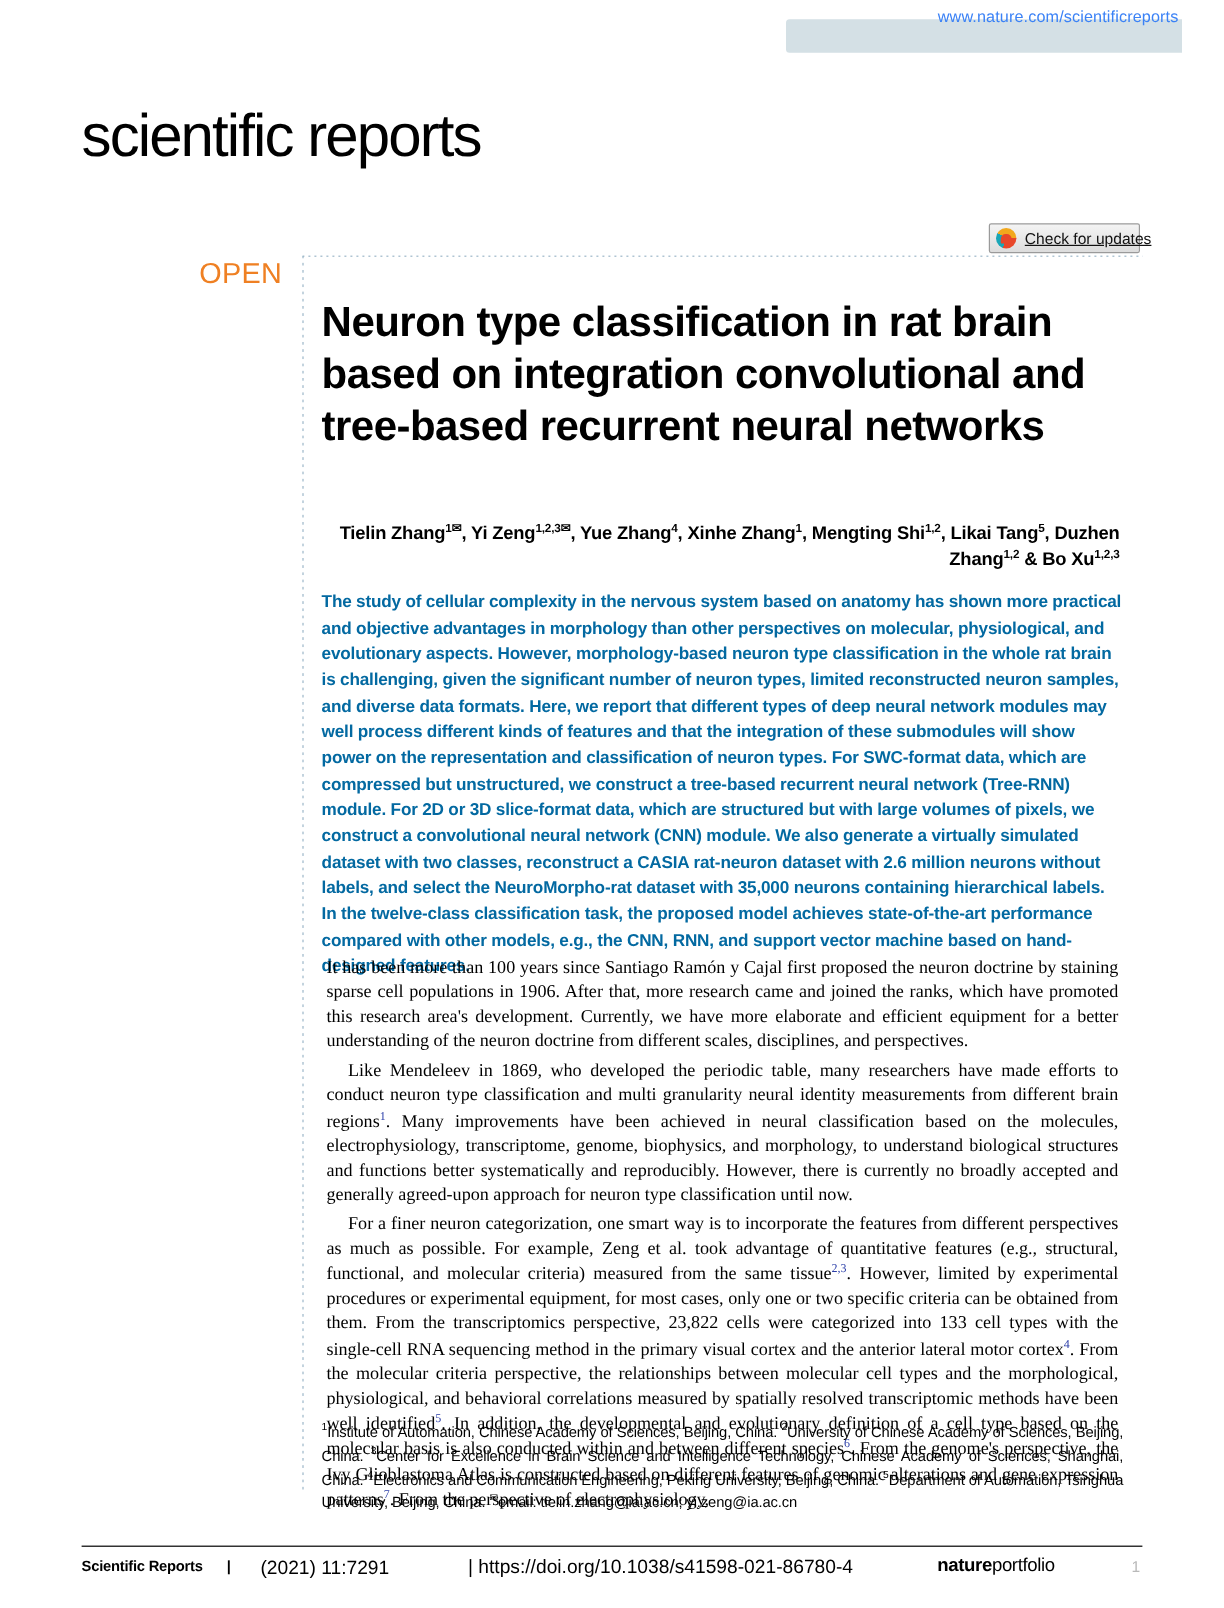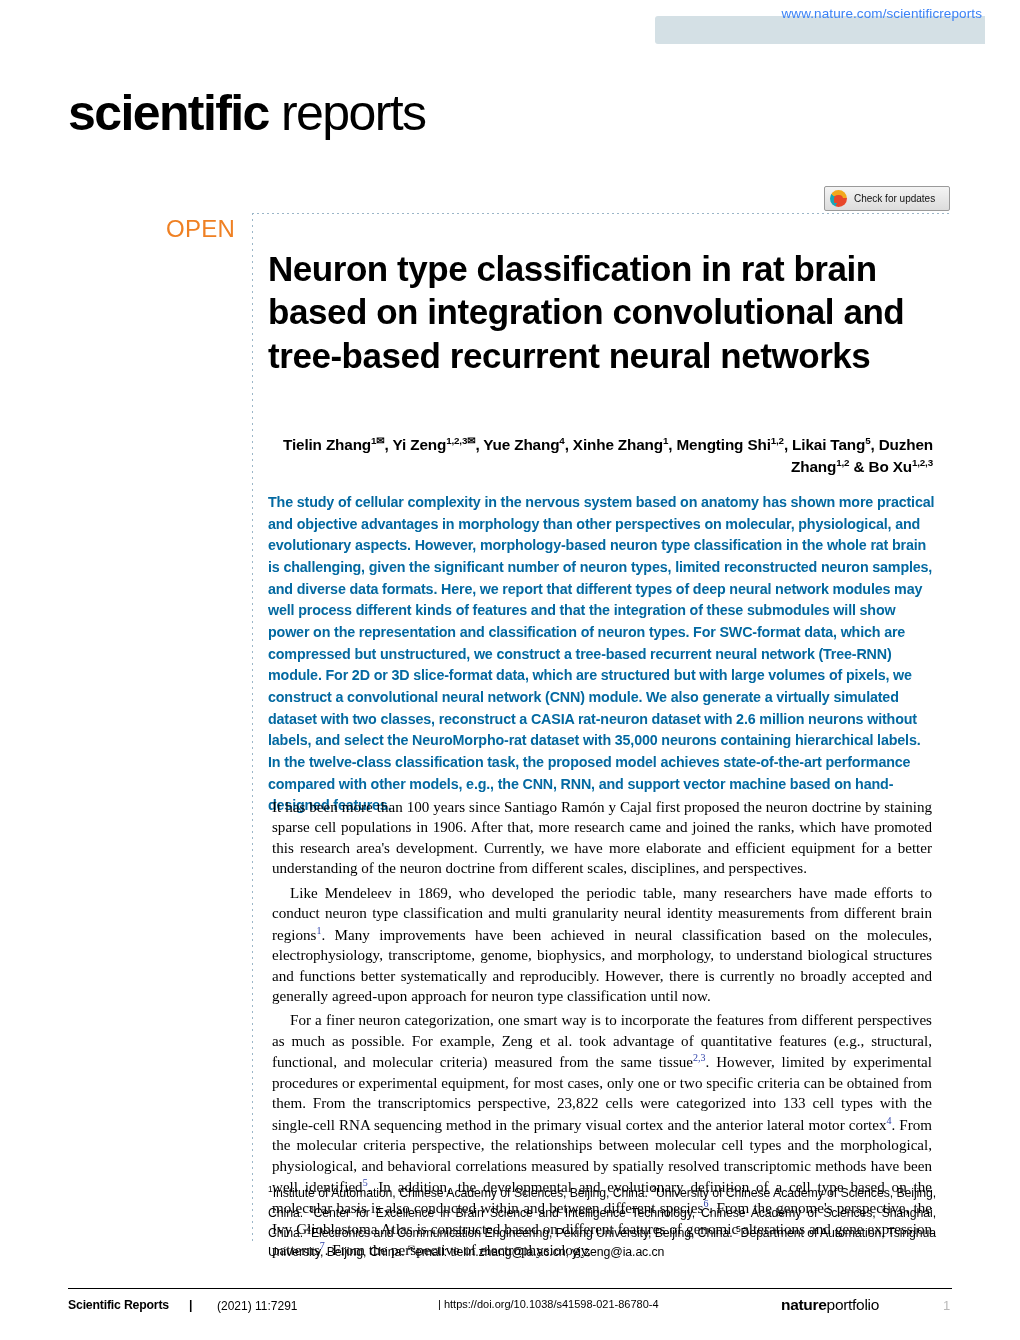--- a/index.html
+++ b/index.html
@@ -39,21 +39,21 @@
   
   .masthead {
     position: absolute;
     left: 68px;
     top: 88px;
     font-size: 50px;
     line-height: 1;
     letter-spacing: -1.6px;
     white-space: nowrap;
   }
-  .masthead .mh-bold { font-weight: 700; }
+  .masthead .mh-bold { font-weight: 400; }
   .masthead .mh-light { font-weight: 400; }
 
   
   .updates-badge {
     position: absolute;
     left: 824px;
     top: 186px;
     width: 126px;
     height: 25px;
     border: 1px solid #9a9a9a;
@@ -73,24 +73,25 @@
   }
   .updates-badge .cfu-icon::after {
     content: "";
     position: absolute;
     left: 4px; top: 5px;
     width: 9px; height: 8px;
     background: #e8472a;
     border-radius: 4px 4px 1px 1px;
   }
   .updates-badge .cfu-text {
-    font-size: 10px;
+    font-size: 13px;
     color: #111;
     margin-left: 7px;
     white-space: nowrap;
+    text-decoration: underline;
   }
 
   
   .dot-h {
     position: absolute;
     left: 252px;
     top: 213px;
     width: 700px;
     height: 1px;
     background-image: linear-gradient(to right, #9bb6c8 0 2px, transparent 2px 5px);
@@ -204,22 +205,22 @@
   .footer {
     position: absolute;
     left: 68px;
     top: 1296px;
     width: 884px;
     height: 22px;
     font-size: 12.3px;
   }
   .f-journal { position: absolute; left: 0; top: 2px; font-weight: 700; letter-spacing: -0.2px; }
   .f-bar1 { position: absolute; left: 121px; top: 2px; font-weight: 700; }
-  .f-vol { position: absolute; left: 149px; top: 3px; font-size: 12px; font-variant-numeric: oldstyle-nums; }
-  .f-doi { position: absolute; left: 322px; top: 2px; font-size: 11px; margin-left: 48px; }
+  .f-vol { position: absolute; left: 149px; top: 3px; font-size: 16px; font-variant-numeric: oldstyle-nums; }
+  .f-doi { position: absolute; left: 322px; top: 2px; font-size: 16px; }
   .f-nature { position: absolute; left: 713px; top: 0px; font-size: 15.5px; letter-spacing: -0.3px; }
   .f-nature b { font-weight: 700; }
   .f-page { position: absolute; left: 875px; top: 2px; color: #b9b9b9; font-size: 13px; }
 </style>
 </head>
 <body>
 
 <div class="top-banner"></div>
 <div class="top-banner-text">www.nature.com/scientificreports</div>
 

